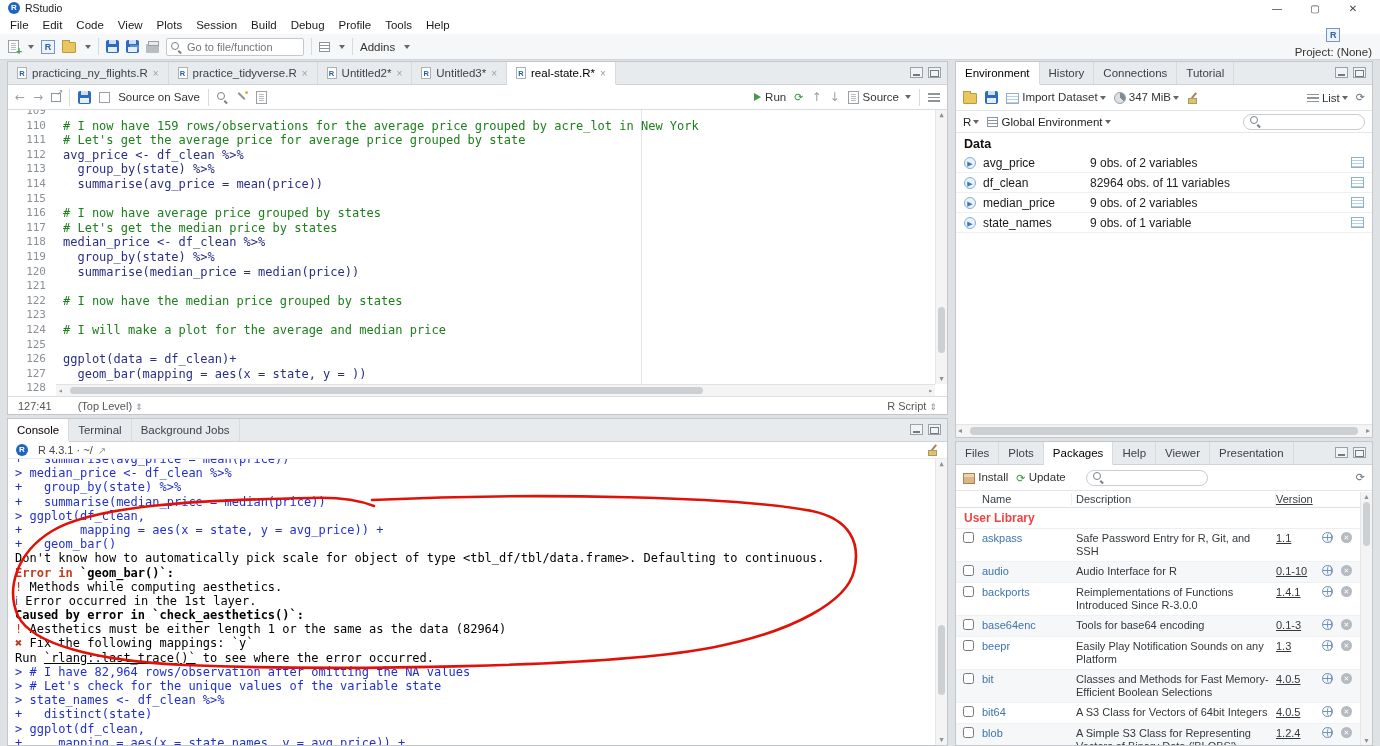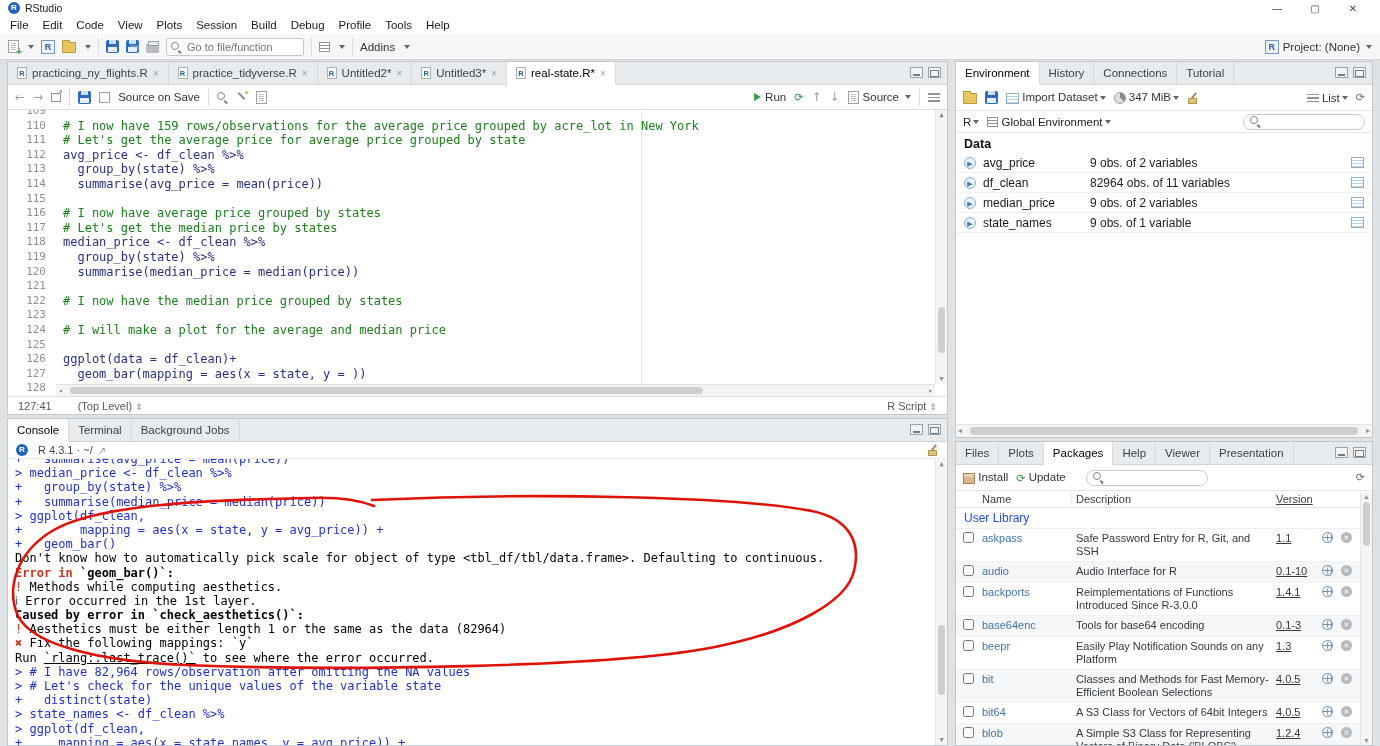--- a/index.html
+++ b/index.html
@@ -16,21 +16,21 @@
 
 .menubar { height:18px; background:#fff; display:flex; align-items:center; padding-left:3px; font-size:11.5px; color:#1a1a1a; }
 .menu-item { padding:2px 7px; }
 
 .toolbar { height:26px; background:#f6f7f8; border-bottom:1px solid #d2d5d8; display:flex; align-items:center; gap:7px; padding:0 8px; font-size:11.5px; color:#333; }
 .tb-sep { width:1px; height:17px; background:#d8dbde; }
 .caret { display:inline-block; width:0; height:0; border-left:3px solid transparent; border-right:3px solid transparent; border-top:4px solid #666; vertical-align:middle; margin-left:2px; }
 .goto-wrap { position:relative; }
 .goto-wrap .icon-mag { position:absolute; left:5px; top:4px; }
 .goto-input { width:138px; height:18px; border:1px solid #c4c8cc; border-radius:2px; font-size:11px; padding:0 4px 0 20px; color:#444; background:#fff; font-family:"Liberation Sans",sans-serif; }
-.project-btn { margin-left:auto; display:flex; align-items:center; gap:4px; }
+.project-btn { margin-left:auto; display:flex; align-items:center; gap:4px;flex-direction:column; }
 
 
 .i { display:inline-block; vertical-align:middle; position:relative; }
 .icon-mag { width:11px; height:11px; }
 .icon-mag::before { content:""; position:absolute; left:0; top:0; width:6px; height:6px; border:1.5px solid #7a8288; border-radius:50%; }
 .icon-mag::after { content:""; position:absolute; left:8px; top:8px; width:4px; height:1.5px; background:#7a8288; transform:rotate(45deg); transform-origin:0 0; }
 .icon-floppy { width:13px; height:13px; background:#2d6bbf; border-radius:2px; }
 .icon-floppy::before { content:""; position:absolute; left:3px; top:0; width:7px; height:4px; background:#cfe0f4; }
 .icon-floppy::after { content:""; position:absolute; left:2px; top:7px; width:9px; height:5px; background:#e8eef7; }
 .icon-floppy.all::after { background:#e8eef7; box-shadow:2px -2px 0 #5d8fd0; }
@@ -151,21 +151,21 @@
 .env-hscroll .h-thumb { left:14px; right:14px; width:auto; }
 
 
 .pkg-header { display:flex; height:17px; align-items:center; font-size:11px; color:#394045; border-bottom:1px solid #dfe2e5; padding-right:12px; }
 .col-check { width:24px; text-align:center; flex:none; }
 .col-name { width:92px; flex:none; padding-left:2px; }
 .col-desc { flex:1; padding:0 4px; }
 .col-ver { width:46px; flex:none;text-decoration:underline; }
 .col-icons { width:38px; flex:none; display:flex; gap:8px; align-items:center; }
 .pkg-header .col-name, .pkg-header .col-desc { border-right:1px solid #eceef0; }
-.pkg-section { font-weight:normal; font-size:12px; padding:3px 8px; border-bottom:1px solid #eceef0; color:#1d4ed8; }
+.pkg-section { font-weight:bold; font-size:12px; padding:3px 8px; border-bottom:1px solid #eceef0; color:#ef4444; }
 .pkg-rows { padding-right:12px; }
 .pkg-row { display:flex; align-items:flex-start; font-size:11px; border-bottom:1px solid #eff1f3; padding:3px 0; line-height:13px; }
 .pkg-row:nth-child(even) { background:#f6f7f9; }
 .pkg-link { color:#3f74ad; }
 .pkg-row .col-desc { color:#33383c; }
 .pkg-row .col-ver { color:#33383c; }
 .pkg-row input[type=checkbox] { width:11px; height:11px; margin:0; }
 
 
 #annotation { position:absolute; left:0; top:0; width:1380px; height:746px; pointer-events:none; z-index:50; }
@@ -422,22 +422,22 @@
           <div class="cline"><span class="c-out">Don't know how to automatically pick scale for object of type &lt;tbl_df/tbl/data.frame&gt;. Defaulting to continuous.</span></div>
           <div class="cline"><span class="c-err">Error in </span><span class="c-bold">`geom_bar()`:</span></div>
           <div class="cline"><span class="c-mark">!</span><span class="c-out"> Methods while computing aesthetics.</span></div>
           <div class="cline"><span class="c-info">ℹ</span><span class="c-out"> Error occurred in the 1st layer.</span></div>
           <div class="cline"><span class="c-bold">Caused by error in `check_aesthetics()`:</span></div>
           <div class="cline"><span class="c-mark">!</span><span class="c-out"> Aesthetics must be either length 1 or the same as the data (82964)</span></div>
           <div class="cline"><span class="c-mark">✖</span><span class="c-out"> Fix the following mappings: `y`</span></div>
           <div class="cline"><span class="c-out">Run </span><span class="c-link">`rlang::last_trace()`</span><span class="c-out"> to see where the error occurred.</span></div>
           <div class="cline"><span class="c-in">&gt; # I have 82,964 rows/observation after omitting the NA values</span></div>
           <div class="cline"><span class="c-in">&gt; # Let's check for the unique values of the variable state</span></div>
+          <div class="cline"><span class="c-in">&gt; state_names &lt;- df_clean %&gt;%</span></div>
           <div class="cline"><span class="c-in">+   distinct(state)</span></div>
-          <div class="cline"><span class="c-in">&gt; state_names &lt;- df_clean %&gt;%</span></div>
           <div class="cline"><span class="c-in">&gt; ggplot(df_clean,</span></div>
           <div class="cline"><span class="c-in">+     mapping = aes(x = state_names, y = avg_price)) +</span></div>
         </div>
       <div class="vscroll" style="top:0;bottom:0;">
         <span class="sarrow up"></span>
         <div class="vthumb" style="top:58%;height:70px;"></div>
         <span class="sarrow dn"></span>
       </div>
     </div>
   </section>

